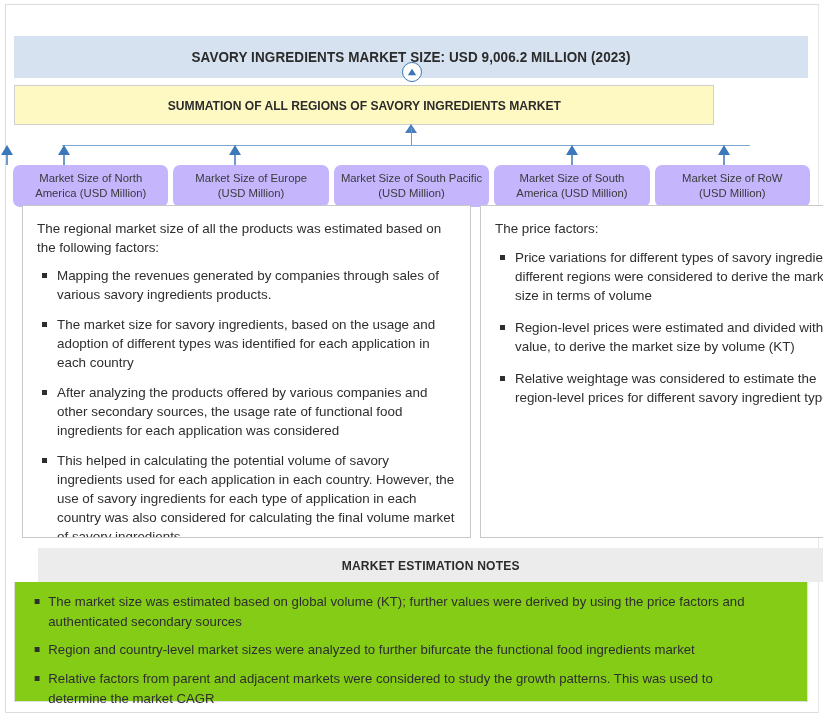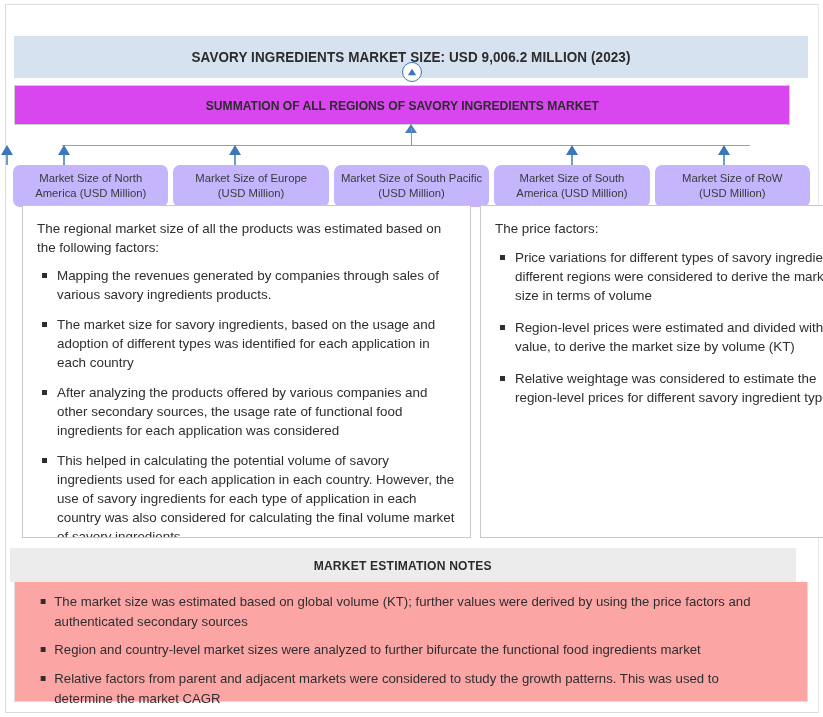--- a/index.html
+++ b/index.html
@@ -74,24 +74,24 @@
     align-items: center;
     justify-content: center;
   }
   .circle-icon svg { display: block; }
 
   
   .summation-box {
     position: absolute;
     left: 14px;
     top: 85px;
-    width: 776px;
+    width: 700px;
     height: 40px;
     border: 1px solid #cfcfcf;
-    background: #d946ef;
+    background: #fef9c3;
     display: flex;
     align-items: center;
     justify-content: center;
   }
   .summation-text {
     font-family: "Liberation Sans Narrow", "Liberation Sans", sans-serif;
     font-size: 13px;
     font-weight: bold;
     color: #2b2b2b;
     transform: scaleX(0.93);
@@ -221,21 +221,21 @@
     width: 4.5px;
     height: 4.5px;
     background: #2e2e2e;
   }
   .panel-right .panel-intro { margin-bottom: 10px; }
   .panel-right .panel-list li { margin-bottom: 13px; }
 
   
   .notes-header {
     position: absolute;
-    left: 10px;
+    left: 38px;
     top: 548px;
     width: 786px;
     height: 34px;
     background: #ececec;
     display: flex;
     align-items: center;
     justify-content: center;
   }
   .notes-header span {
     font-family: "Liberation Sans Narrow", "Liberation Sans", sans-serif;
@@ -246,24 +246,24 @@
     letter-spacing: 0.2px;
   }
 
   
   .notes-body {
     position: absolute;
     left: 14px;
     top: 582px;
     width: 794px;
     height: 120px;
-    background: #fca5a5;
+    background: #84cc16;
     border: 1px solid #dedede;
     border-top: none;
-    padding: 10px 24px 8px 16px;
+    padding: 10px 24px 8px 10px;
   }
   .notes-list { list-style: none; }
   .notes-list li {
     position: relative;
     font-family: "Liberation Sans Narrow", "Liberation Sans", sans-serif;
     font-size: 13.6px;
     color: #2e2e2e;
     line-height: 1.45;
     padding-left: 24px;
     margin-bottom: 9px;

